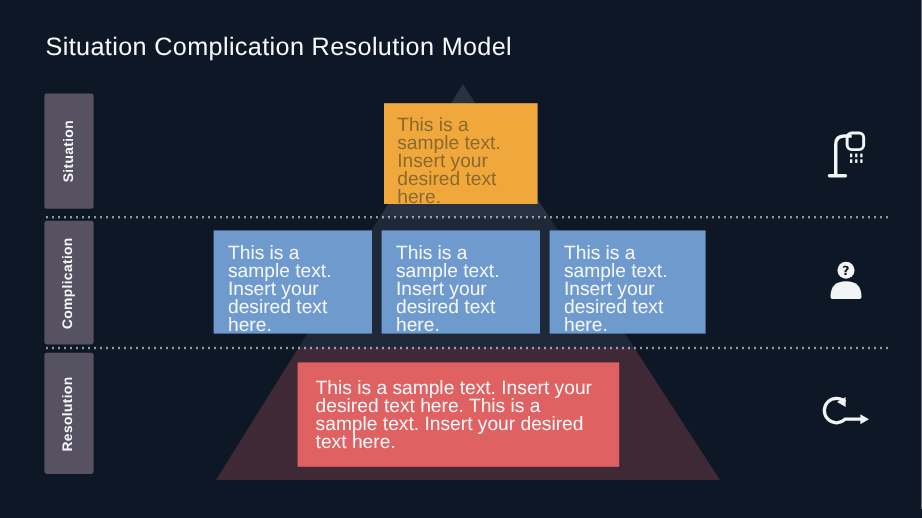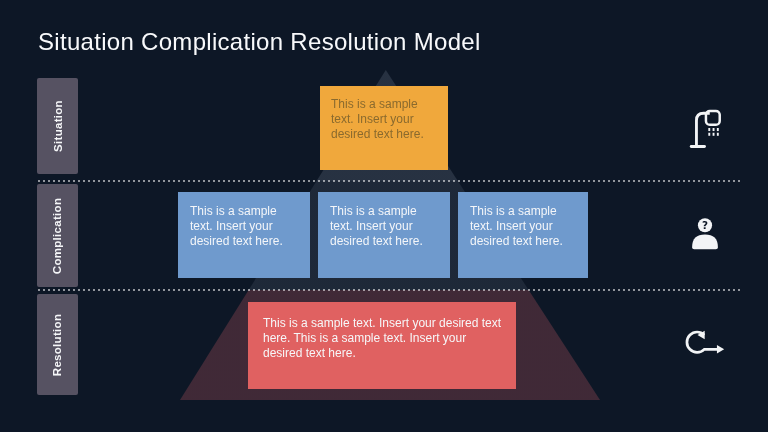--- a/index.html
+++ b/index.html
@@ -9,21 +9,21 @@
   .slide {
     position: relative;
     width: 768px; height: 432px;
     background: #0d1726;
     overflow: hidden;
   }
 
   .slide-title {
     position: absolute;
     left: 38px; top: 28px;
-    font-size: 24px;
+    font-size: 21px;
     font-weight: 400;
     letter-spacing: 0.3px;
     color: #f8f9fb;
   }
 
   
   .pyramid {
     position: absolute;
     left: 180px; top: 70px;
     width: 420px; height: 330px;
@@ -64,21 +64,21 @@
     color: #f5f6f8;
     font-size: 11.5px;
     font-weight: 700;
     letter-spacing: 0.3px;
   }
 
   
   .box {
     position: absolute;
     z-index: 3;
-    font-size: 12px;
+    font-size: 16px;
     line-height: 15px;
   }
   .box.situation {
     left: 320px; top: 86px; width: 128px; height: 84px;
     background: #f0a83c;
     color: #8a6a2e;
     padding: 11px 8px 0 11px;
   }
   .box.complication {
     top: 192px; width: 132px; height: 86px;

